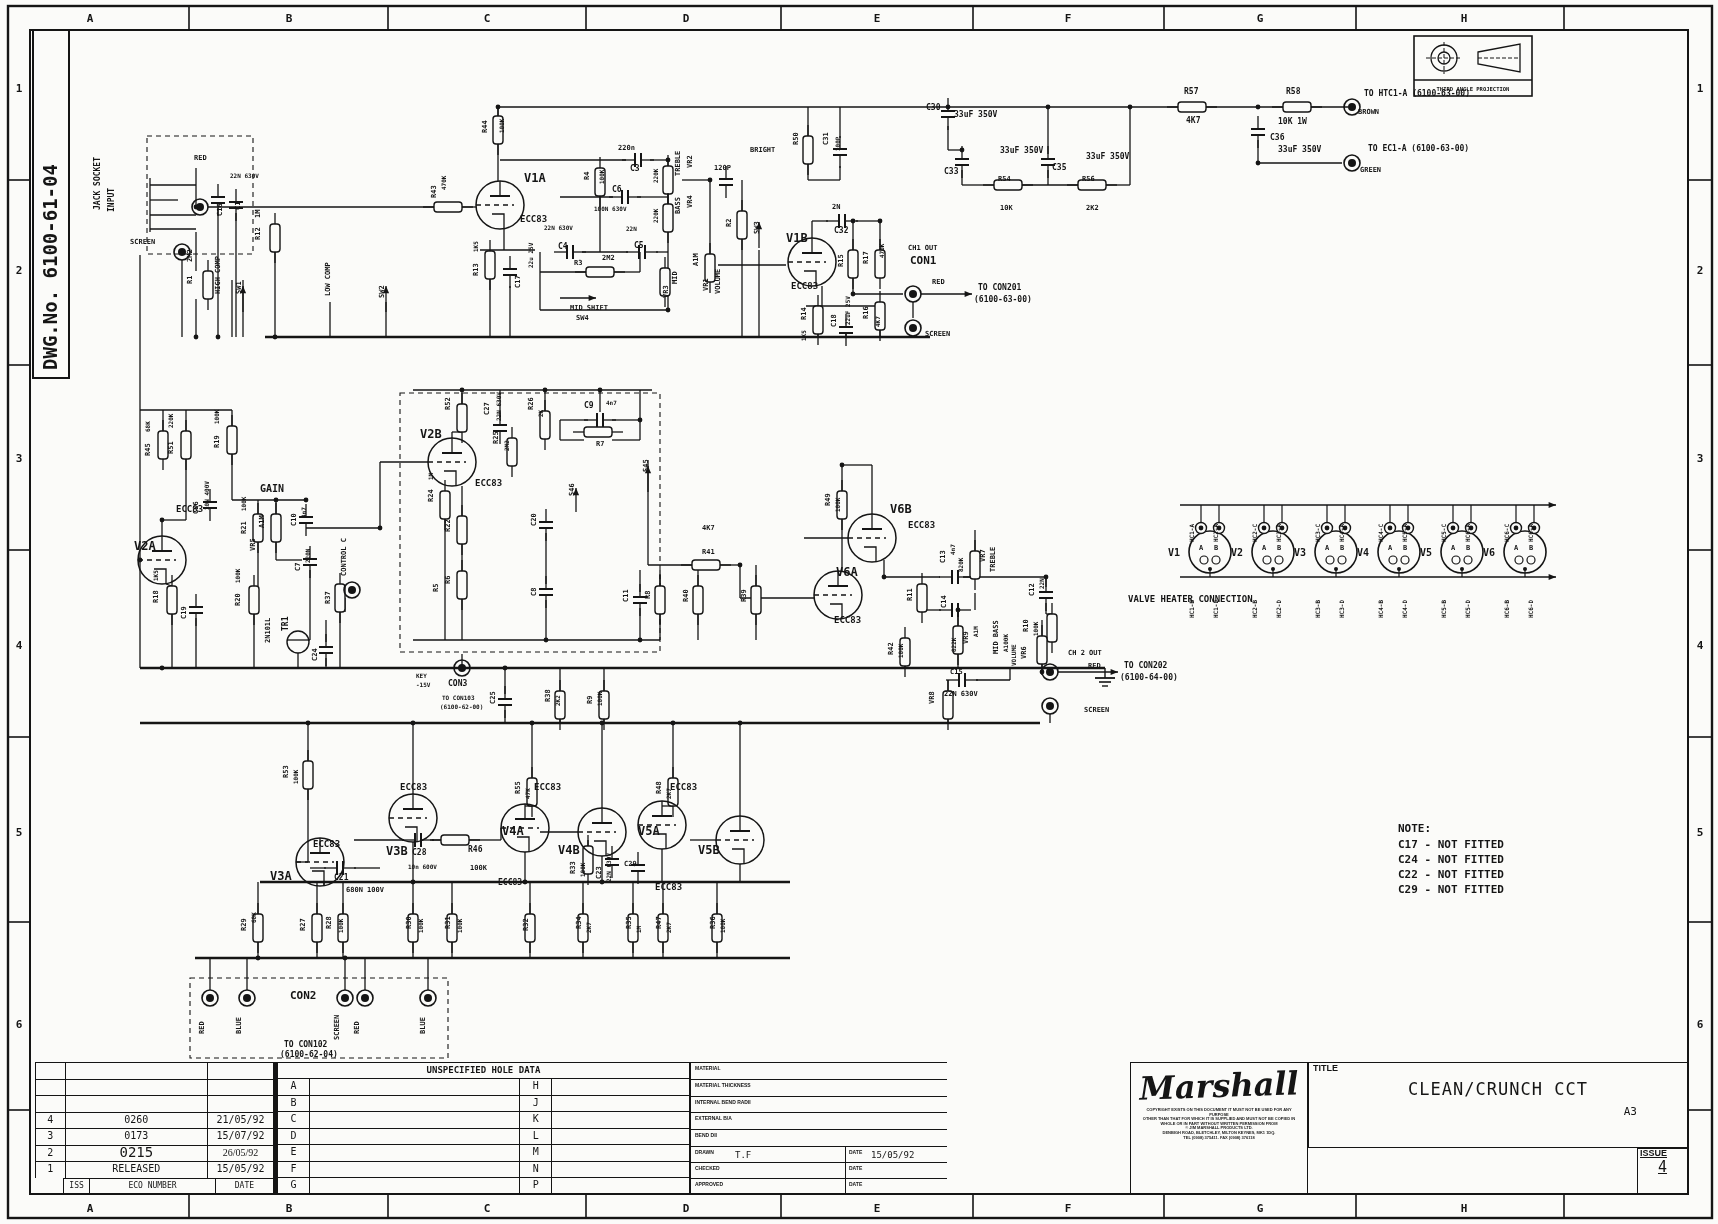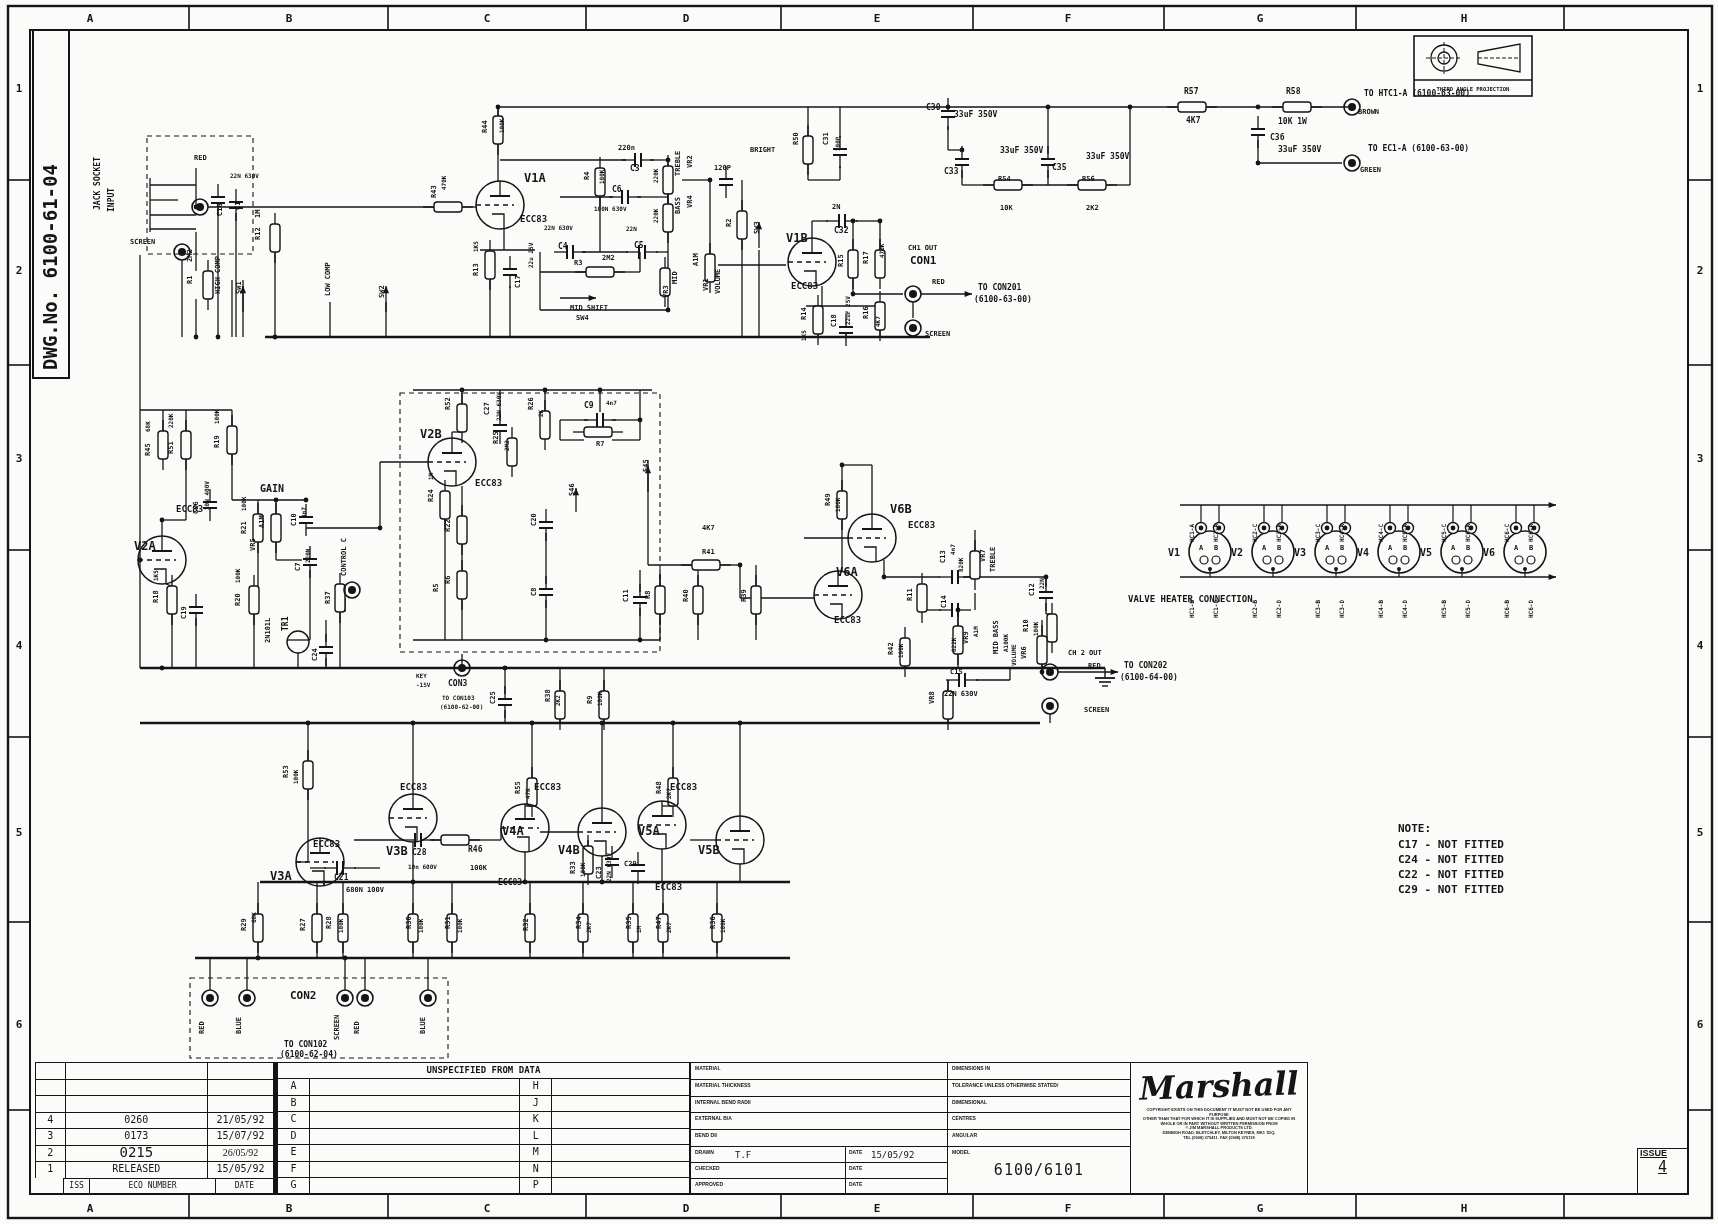--- a/index.html
+++ b/index.html
@@ -1246,21 +1246,21 @@
         <div class="cell rev-num" style="width:67px;height:100%;line-height:13.5px;font-size:10px;border-top:1.5px solid #151515;">15/05/92</div>
       </div>
       <div class="row" style="height:16.5px;margin-left:28px;">
         <div class="cell rev-num" style="width:30px;height:100%;line-height:13.5px;font-size:8px;border-top:1.5px solid #151515;">ISS</div>
         <div class="cell rev-num" style="width:145px;height:100%;line-height:13.5px;font-size:8px;border-top:1.5px solid #151515;">ECO NUMBER</div>
         <div class="cell rev-num" style="width:67px;height:100%;line-height:13.5px;font-size:8px;border-top:1.5px solid #151515;">DATE</div>
       </div>
     </div>
 
 <div class="abs" id="hole-table" style="left: 277px; top: 1062px; width: 413px; height: 132px; border-bottom: 1.5px solid rgb(21, 21, 21); border-right: 1.5px solid rgb(21, 21, 21);">
-      <div class="cell" style="height:16px;line-height:15px;text-align:center;font-size:9px;font-weight:bold;border-right:0;">UNSPECIFIED FROM DATA</div>
+      <div class="cell" style="height:16px;line-height:15px;text-align:center;font-size:9px;font-weight:bold;border-right:0;">UNSPECIFIED HOLE DATA</div>
       <div class="row" style="height:16.571428571428573px;">
         <div class="cell rev-num" style="width:32px;line-height:13.571428571428573px;font-size:10px;">A</div>
         <div class="cell" style="width:211px;"></div>
         <div class="cell rev-num" style="width:32px;line-height:13.571428571428573px;font-size:10px;">H</div>
         <div class="cell" style="width:138px;"></div>
       </div>
       <div class="row" style="height:16.571428571428573px;">
         <div class="cell rev-num" style="width:32px;line-height:13.571428571428573px;font-size:10px;">B</div>
         <div class="cell" style="width:211px;"></div>
         <div class="cell rev-num" style="width:32px;line-height:13.571428571428573px;font-size:10px;">J</div>
@@ -1329,42 +1329,36 @@
           <div class="tinylab" style="padding:2px 0 0 4px;width:40px;">APPROVED</div>
           <div class="mono" style="font-size:9px;padding-top:3px;"></div>
         </div>
         <div class="cell" style="width:102px;display:flex;">
           <div class="tinylab" style="padding:2px 0 0 3px;width:22px;">DATE</div>
           <div class="mono" style="font-size:9px;padding-top:3px;"></div>
         </div>
       </div>
     </div>
 
-<div class="abs" id="tol-block" style="left: 947px; top: 1062px; width: 183px; height: 132px; border-bottom: 1.5px solid rgb(21, 21, 21);">
-      <div class="cell tinylab" style="height:16.8px;padding:2px 0 0 4px;border-left:1.5px solid #151515;">DIMENSIONS IN</div>
-      <div class="cell tinylab" style="height:16.8px;padding:2px 0 0 4px;border-left:1.5px solid #151515;">TOLERANCE UNLESS OTHERWISE STATED/</div>
-      <div class="cell tinylab" style="height:16.8px;padding:2px 0 0 4px;border-left:1.5px solid #151515;">DIMENSIONAL</div>
-      <div class="cell tinylab" style="height:16.8px;padding:2px 0 0 4px;border-left:1.5px solid #151515;">CENTRES</div>
-      <div class="cell tinylab" style="height:16.8px;padding:2px 0 0 4px;border-left:1.5px solid #151515;">ANGULAR</div>
-      <div class="cell" style="height:48px;border-left:1.5px solid #151515;">
-        <div class="tinylab" style="padding:2px 0 0 4px;">MODEL</div>
-        <div class="mono" style="font-size:15px;text-align:center;margin-top:6px;letter-spacing:1px;">6100/6101</div>
-      </div>
-    </div>
 
 <div class="tb" style="left:1130px;top:1062px;width:178px;height:132px;padding-top:4px;">
   <div class="brand" style="font-size:32px;text-align:center;transform:rotate(-2deg);">Marshall</div>
   <div id="fineprint" class="fineprint" style="padding:3px 8px 0 8px;text-align:center;">
         <div class="fineprint" style="">COPYRIGHT EXISTS ON THIS DOCUMENT IT MUST NOT BE USED FOR ANY PURPOSE</div>
         <div class="fineprint" style="">OTHER THAN THAT FOR WHICH IT IS SUPPLIED AND MUST NOT BE COPIED IN</div>
         <div class="fineprint" style="">WHOLE OR IN PART WITHOUT WRITTEN PERMISSION FROM</div>
         <div class="fineprint" style="">©  JIM MARSHALL PRODUCTS LTD.</div>
         <div class="fineprint" style="">DENBIGH ROAD, BLETCHLEY, MILTON KEYNES, MK1 1DQ.</div>
         <div class="fineprint" style="">TEL (0908) 375411. FAX (0908) 376118</div>
       </div>
 </div>
 
+<div class="tb" style="left:1308px;top:1062px;width:380px;height:86px;">
+  <div class="tinylab" style="font-size:9px;padding:2px 0 0 4px;">TITLE</div>
+  <div class="mono" style="font-size:17px;text-align:center;margin-top:8px;letter-spacing:1px;">CLEAN/CRUNCH CCT</div>
+  <div class="mono" style="font-size:11px;text-align:right;padding-right:50px;margin-top:6px;">A3</div>
+</div>
 <div class="tb" style="left:1637px;top:1148px;width:51px;height:46px;text-decoration:underline;">
   <div class="tinylab" style="font-size:9px;padding:1px 0 0 2px;">ISSUE</div>
   <div class="mono" style="font-size:15px;text-align:center;margin-top:2px;">4</div>
 </div>
 
 </div>
 
 </body></html>

